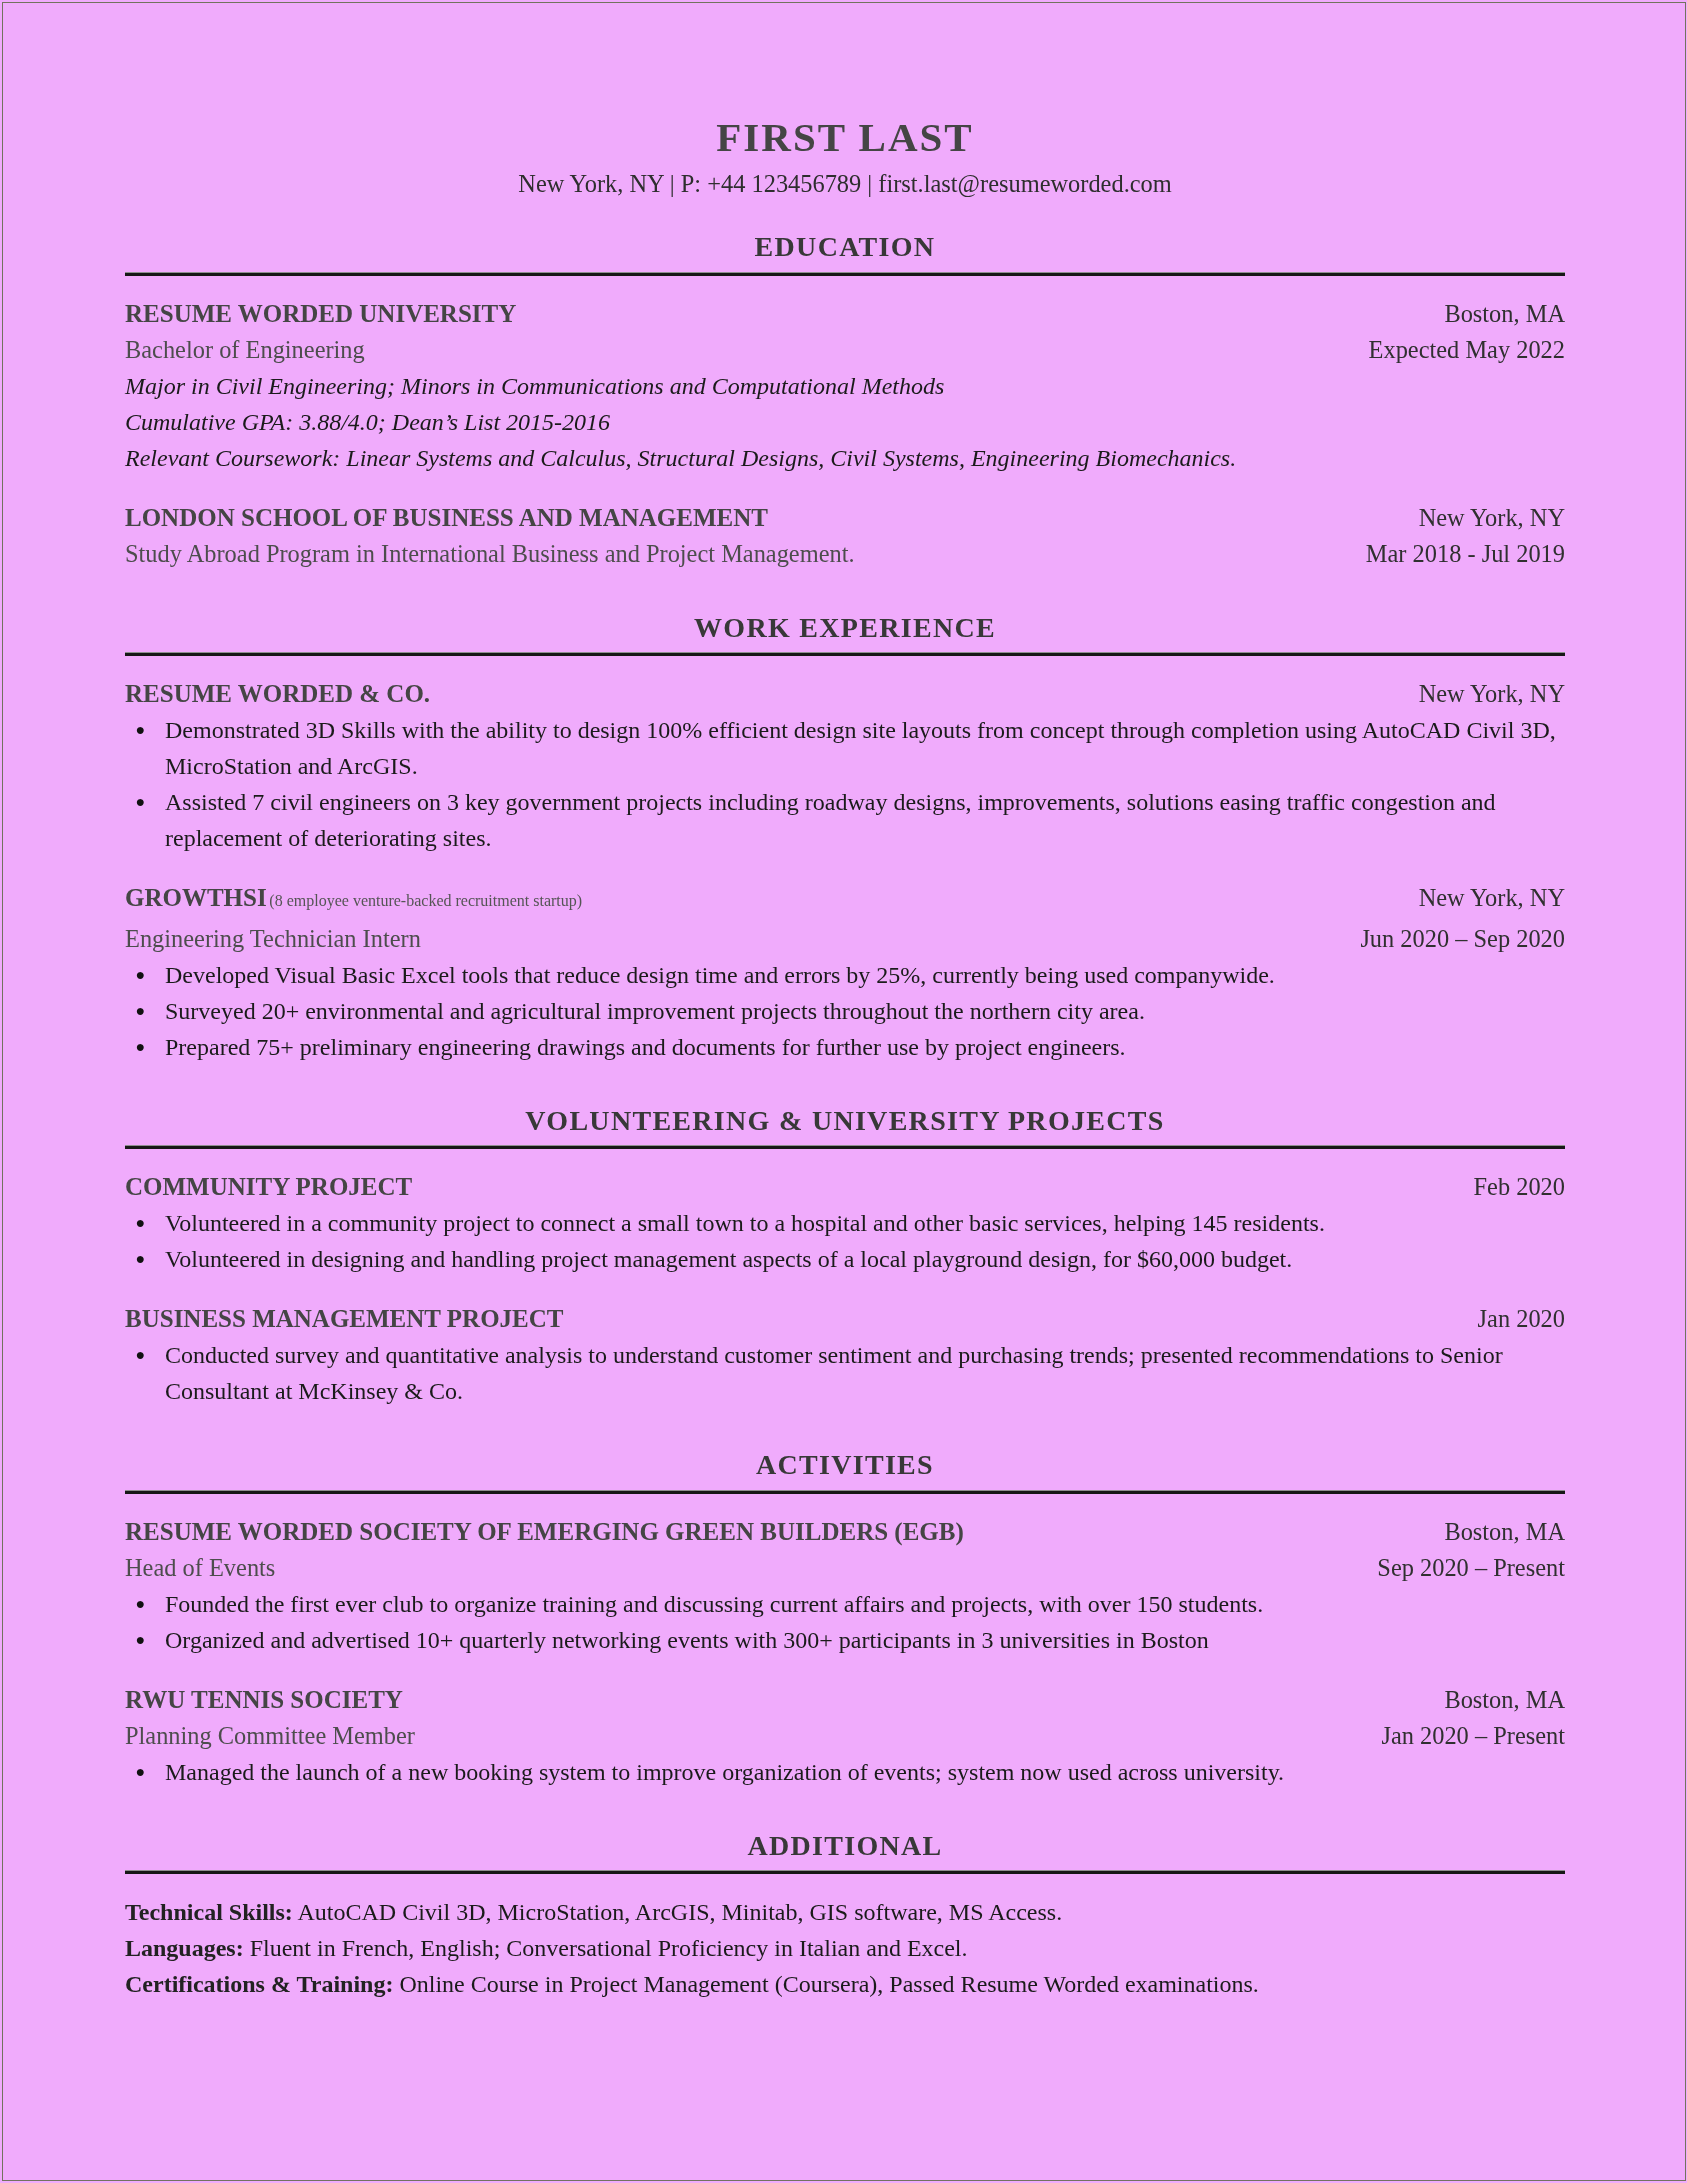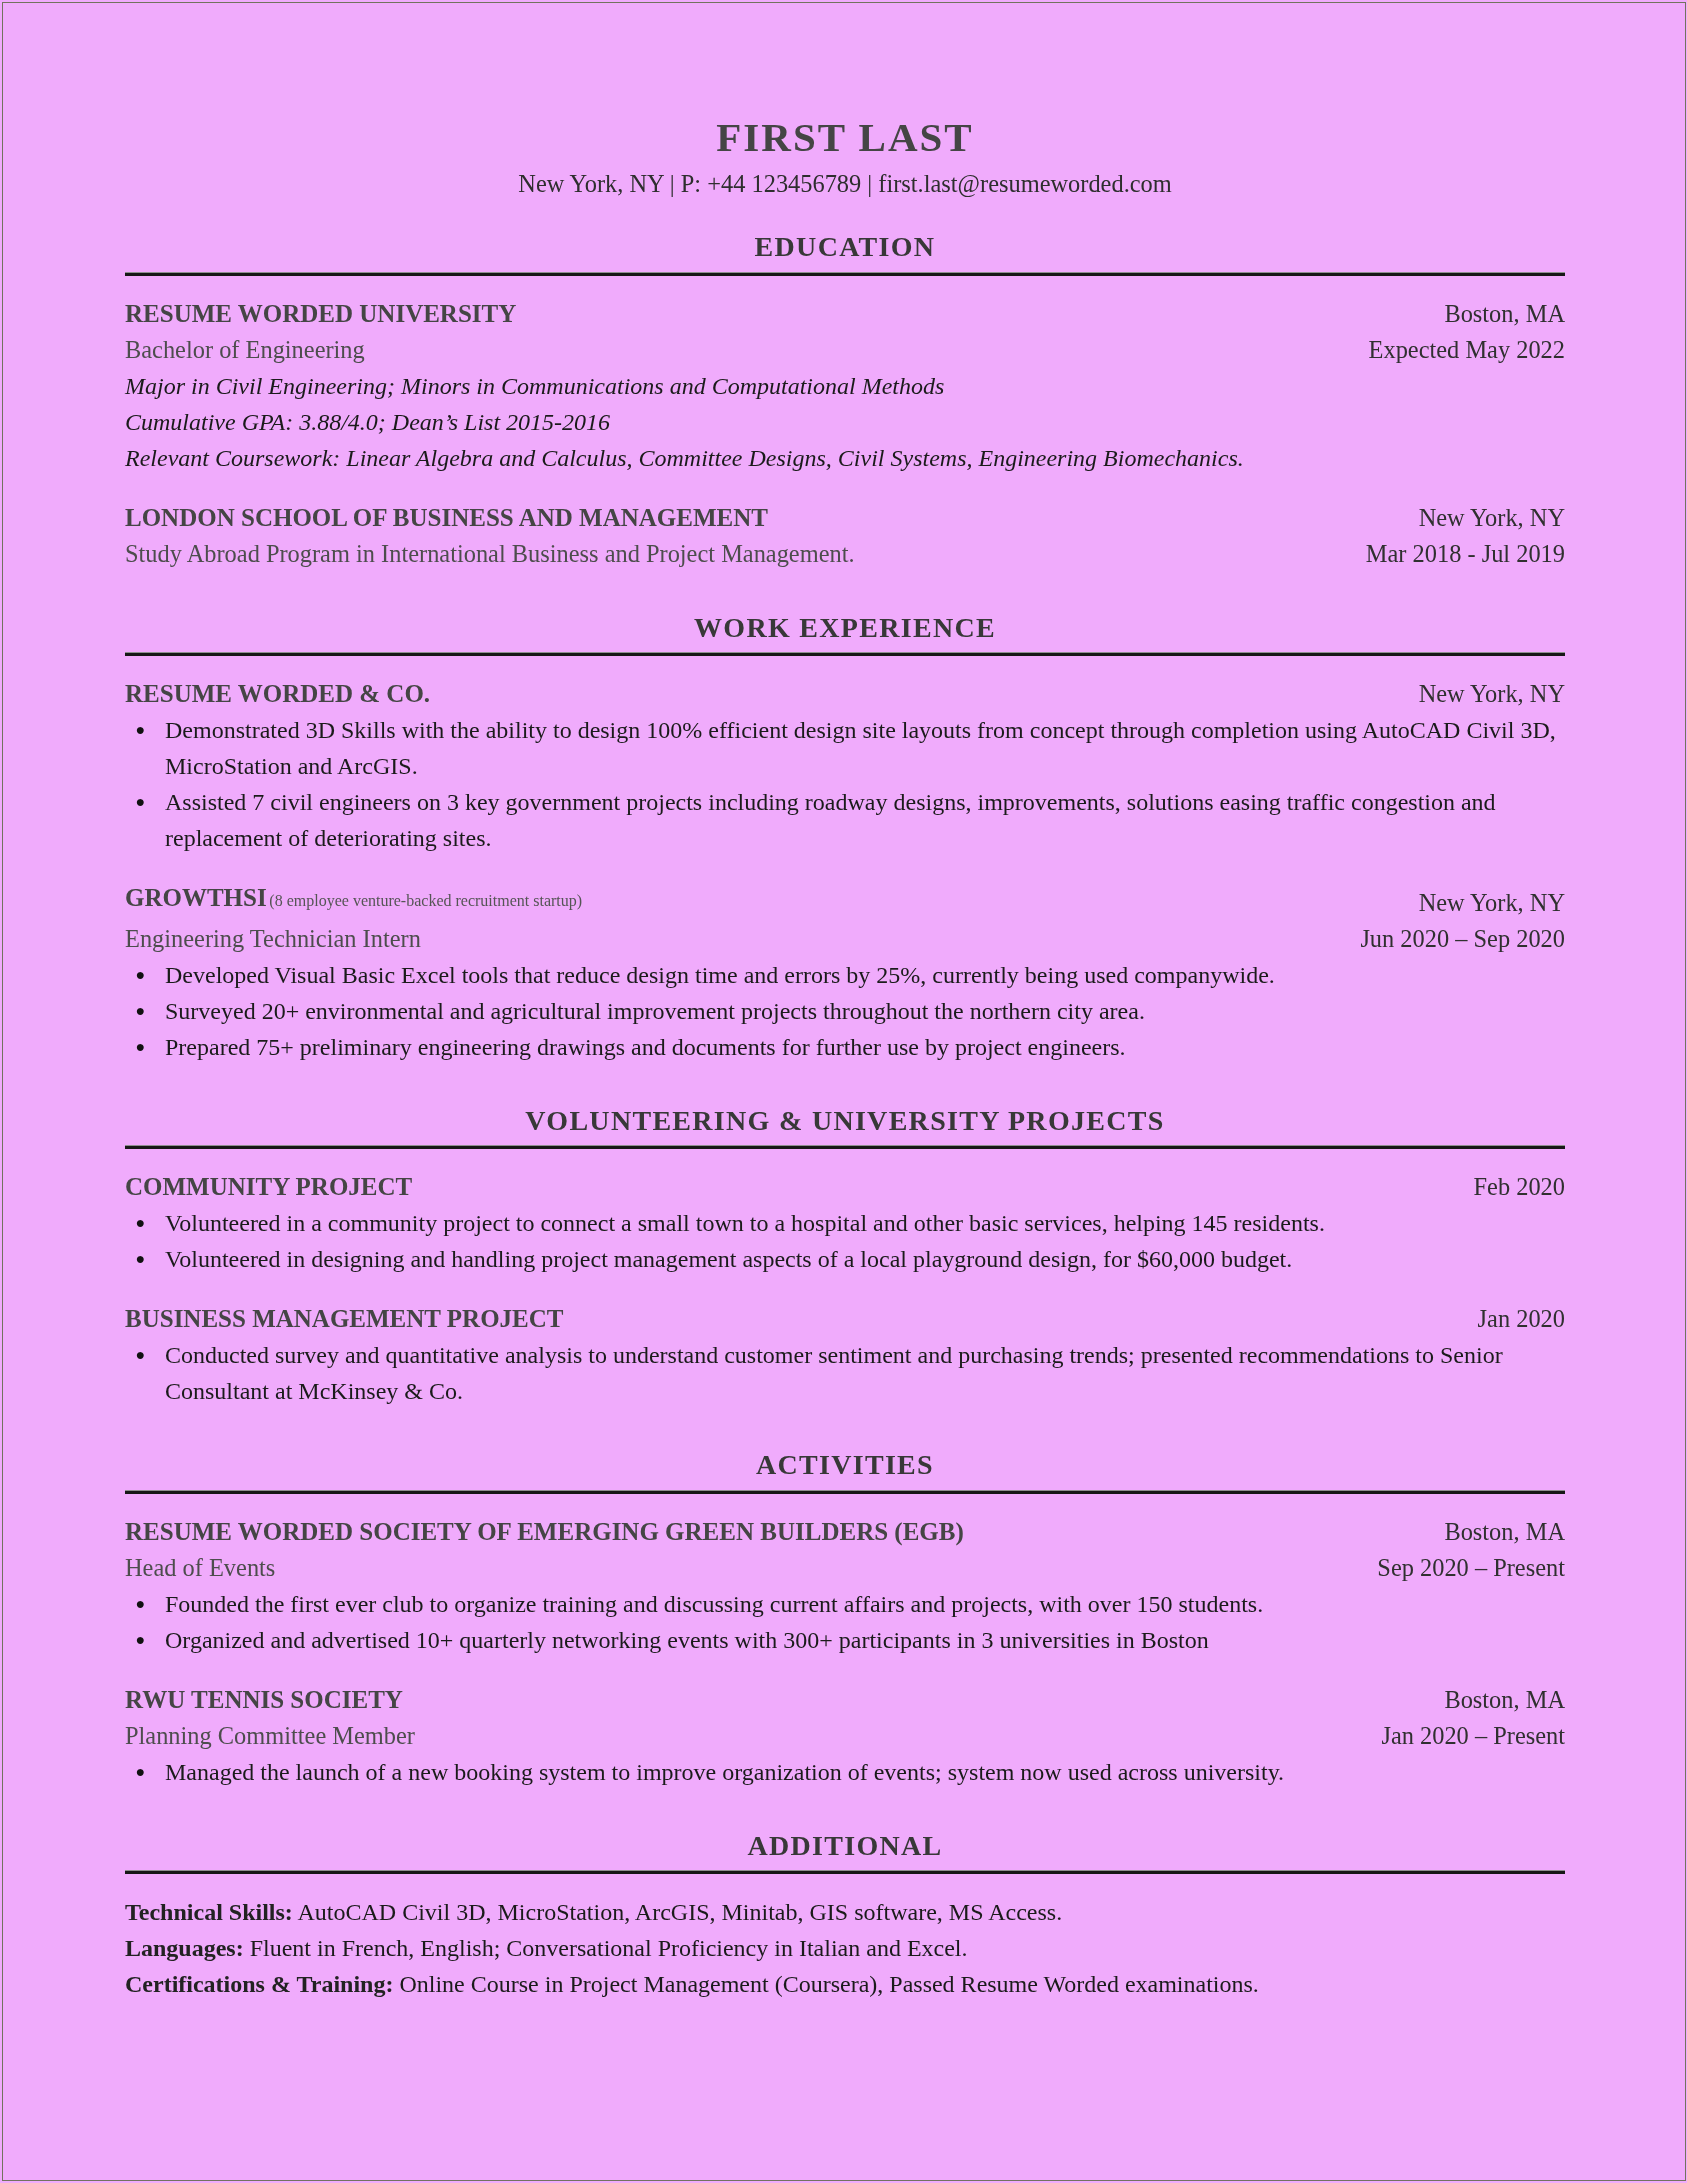--- a/index.html
+++ b/index.html
@@ -57,21 +57,21 @@
     height: 4px;
     background: linear-gradient(to bottom, #8f8f8f 0 0.7px, #171717 0.7px 100%);
     margin-top: 5.3px;
     margin-bottom: 20px;
   }
   .entry { margin-top: 0; }
   .entry + .entry { margin-top: 24px; }
   .row {
     display: flex;
     justify-content: space-between;
-    align-items: flex-end;
+    align-items: flex-start;
     line-height: 36px;
   }
   .org {
     font-size: 25px;
     font-weight: 700;
     color: #454545;
   }
   .org-note {
     font-size: 16px;
     font-weight: 400;
@@ -142,21 +142,21 @@
         <div class="row">
           <span class="org">RESUME WORDED UNIVERSITY</span>
           <span class="meta">Boston, MA</span>
         </div>
         <div class="row">
           <span class="subtitle">Bachelor of Engineering</span>
           <span class="meta">Expected May 2022</span>
         </div>
         <div class="detail-line">Major in Civil Engineering; Minors in Communications and Computational Methods</div>
         <div class="detail-line">Cumulative GPA: 3.88/4.0; Dean’s List 2015-2016</div>
-        <div class="detail-line">Relevant Coursework: Linear Algebra and Calculus, Committee Designs, Civil Systems, Engineering Biomechanics.</div>
+        <div class="detail-line">Relevant Coursework: Linear Systems and Calculus, Structural Designs, Civil Systems, Engineering Biomechanics.</div>
       </div>
 
       <div class="entry">
         <div class="row">
           <span class="org">LONDON SCHOOL OF BUSINESS AND MANAGEMENT</span>
           <span class="meta">New York, NY</span>
         </div>
         <div class="row">
           <span class="subtitle">Study Abroad Program in International Business and Project Management.</span>
           <span class="meta">Mar 2018 - Jul 2019</span>

